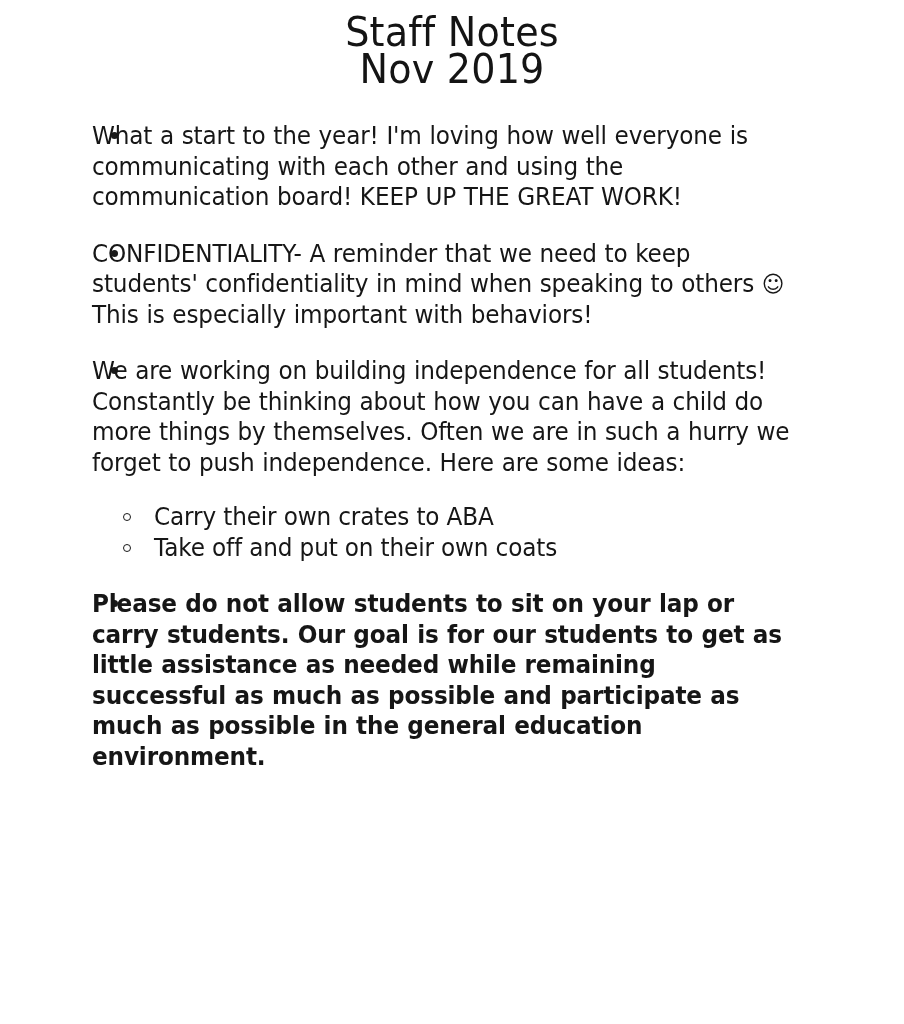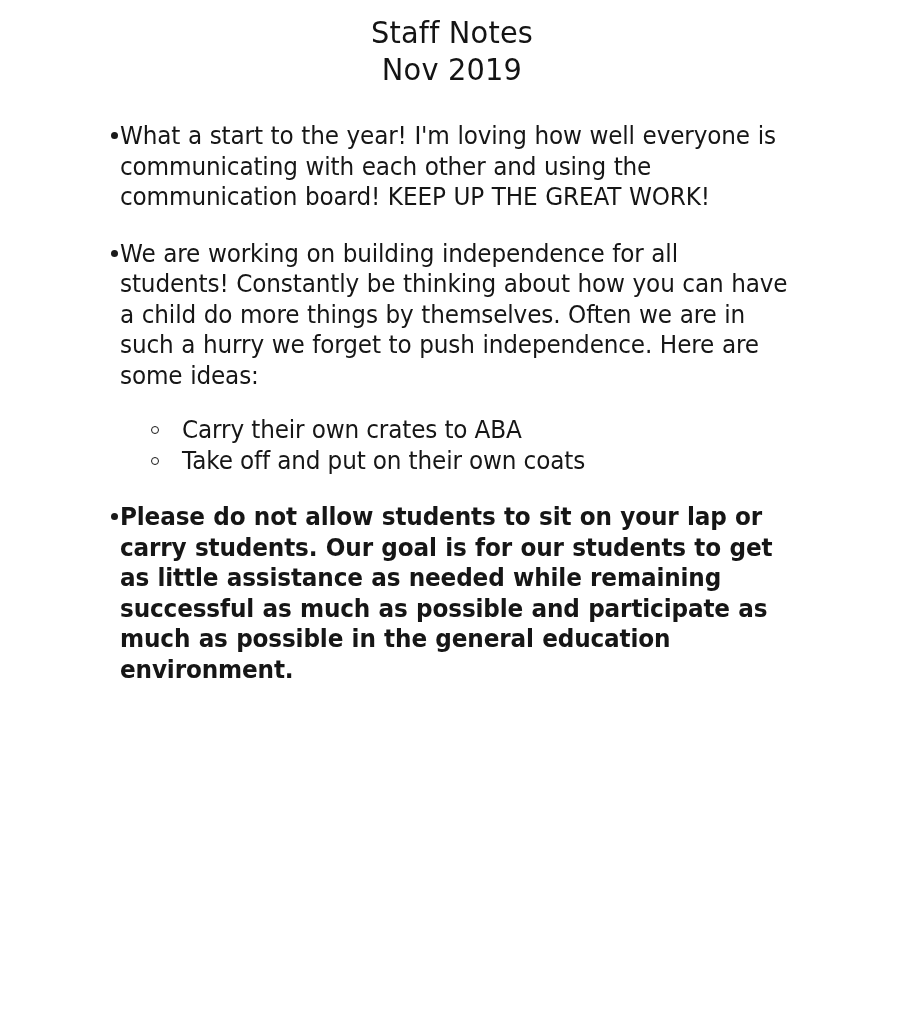--- a/index.html
+++ b/index.html
@@ -21,21 +21,21 @@
     width: 904px;
     height: 1024px;
     background: #ffffff;
     box-sizing: border-box;
   }
 
   
   .doc-title {
     text-align: center;
     font-family: "DejaVu Sans", sans-serif;
-    font-size: 31px;
+    font-size: 41px;
     line-height: 36px;
     font-weight: 400;
     letter-spacing: 0.2px;
     color: #141414;
     padding-top: 14px;
   }
   .doc-title .line {
     display: block;
     white-space: nowrap;
     transform: scaleX(0.93);
@@ -45,21 +45,21 @@
   }
 
   
   .notes-body {
     margin-top: 34px;
     padding-left: 0;
   }
 
   .note-item {
     position: relative;
-    padding-left: 120px;
+    padding-left: 92px;
     padding-right: 112px;
     margin-bottom: 26px;
   }
   .note-item:last-child {
     margin-bottom: 0;
     font-weight: bold;
   }
 
   .note-bullet {
     position: absolute;
@@ -134,20 +134,24 @@
     <span class="line line-2">Nov 2019</span>
   </div>
 
   <div class="notes-body">
 
     <div class="note-item">
       <span class="note-bullet"></span>
       <div class="note-text">What a start to the year! I'm loving how well everyone is communicating with each other and using the communication board! KEEP UP THE GREAT WORK!</div>
     </div>
 
+    <div class="note-item">
+      <span class="note-bullet"></span>
+      <div class="note-text"><span>CONFIDENTIALITY- A reminder that we need to keep students' confidentiality in mind when speaking to others </span><span class="smiley">☺</span><span> This is especially important with behaviors!</span></div>
+    </div>
 
     <div class="note-item">
       <span class="note-bullet"></span>
       <div class="note-text">We are working on building independence for all students! Constantly be thinking about how you can have a child do more things by themselves. Often we are in such a hurry we forget to push independence. Here are some ideas:</div>
 
       <div class="sub-list">
 
         <div class="sub-item">
           <span class="sub-bullet"></span>
           <div class="sub-text">Carry their own crates to ABA</div>

